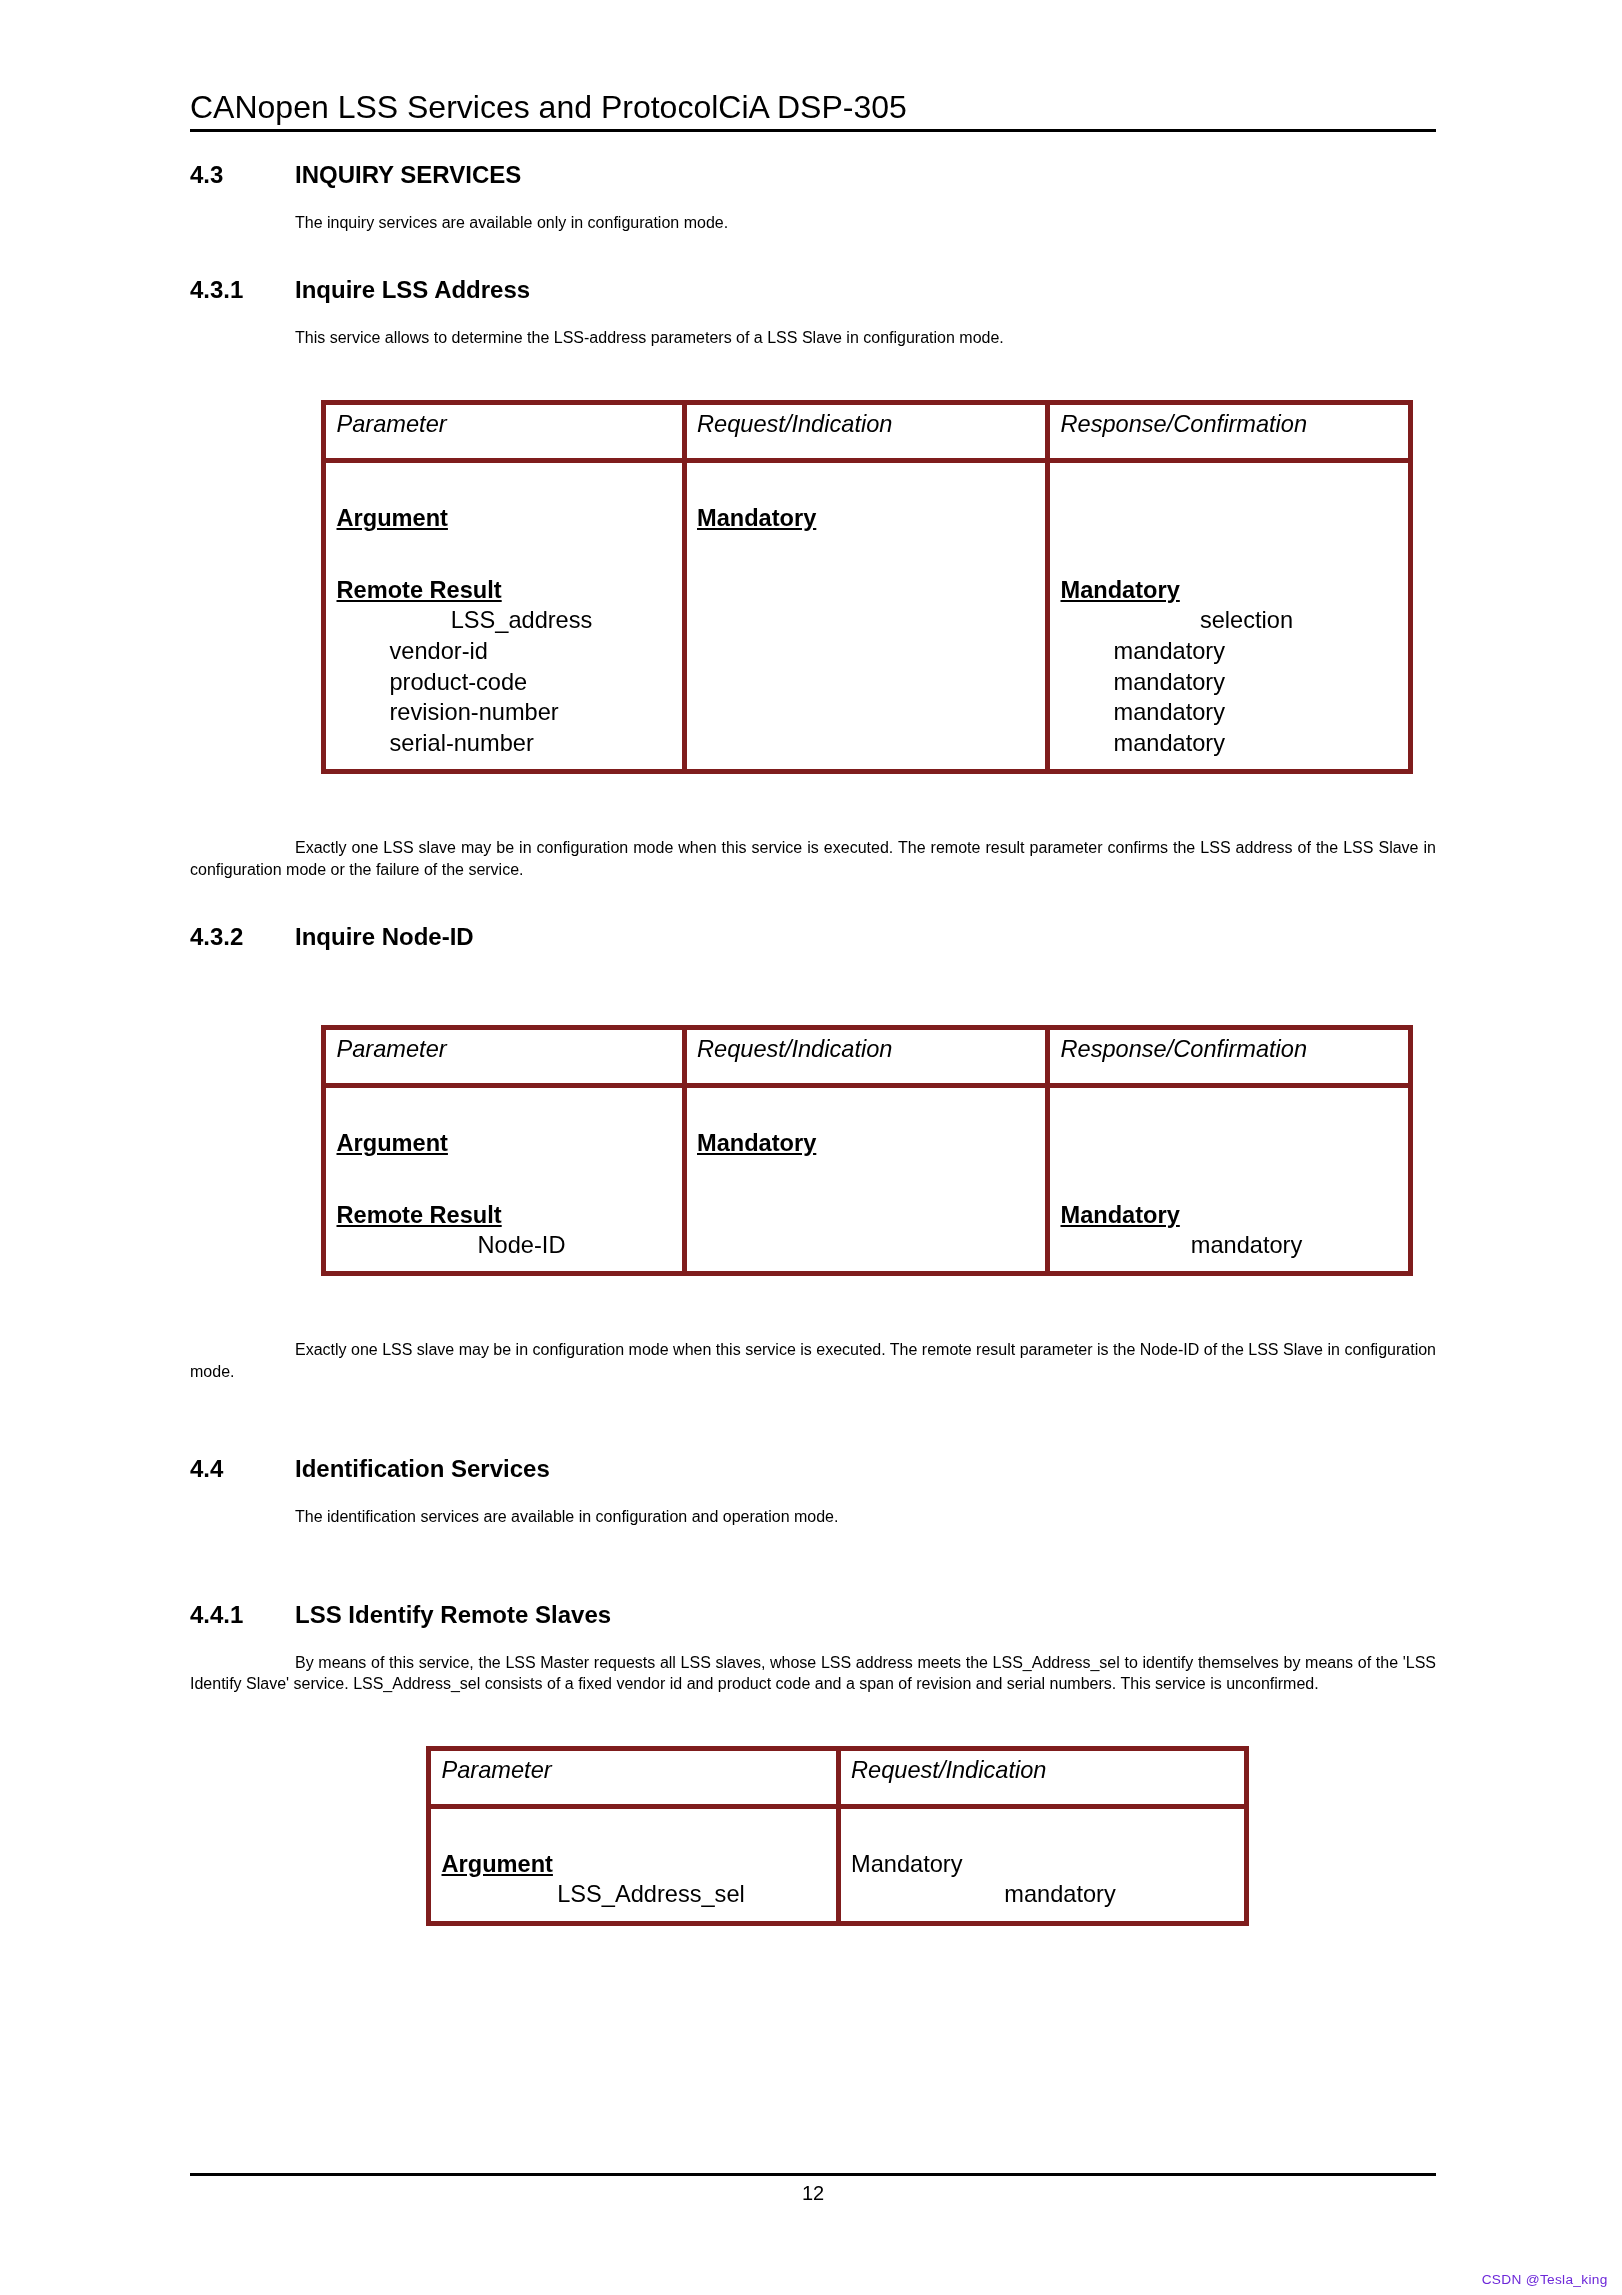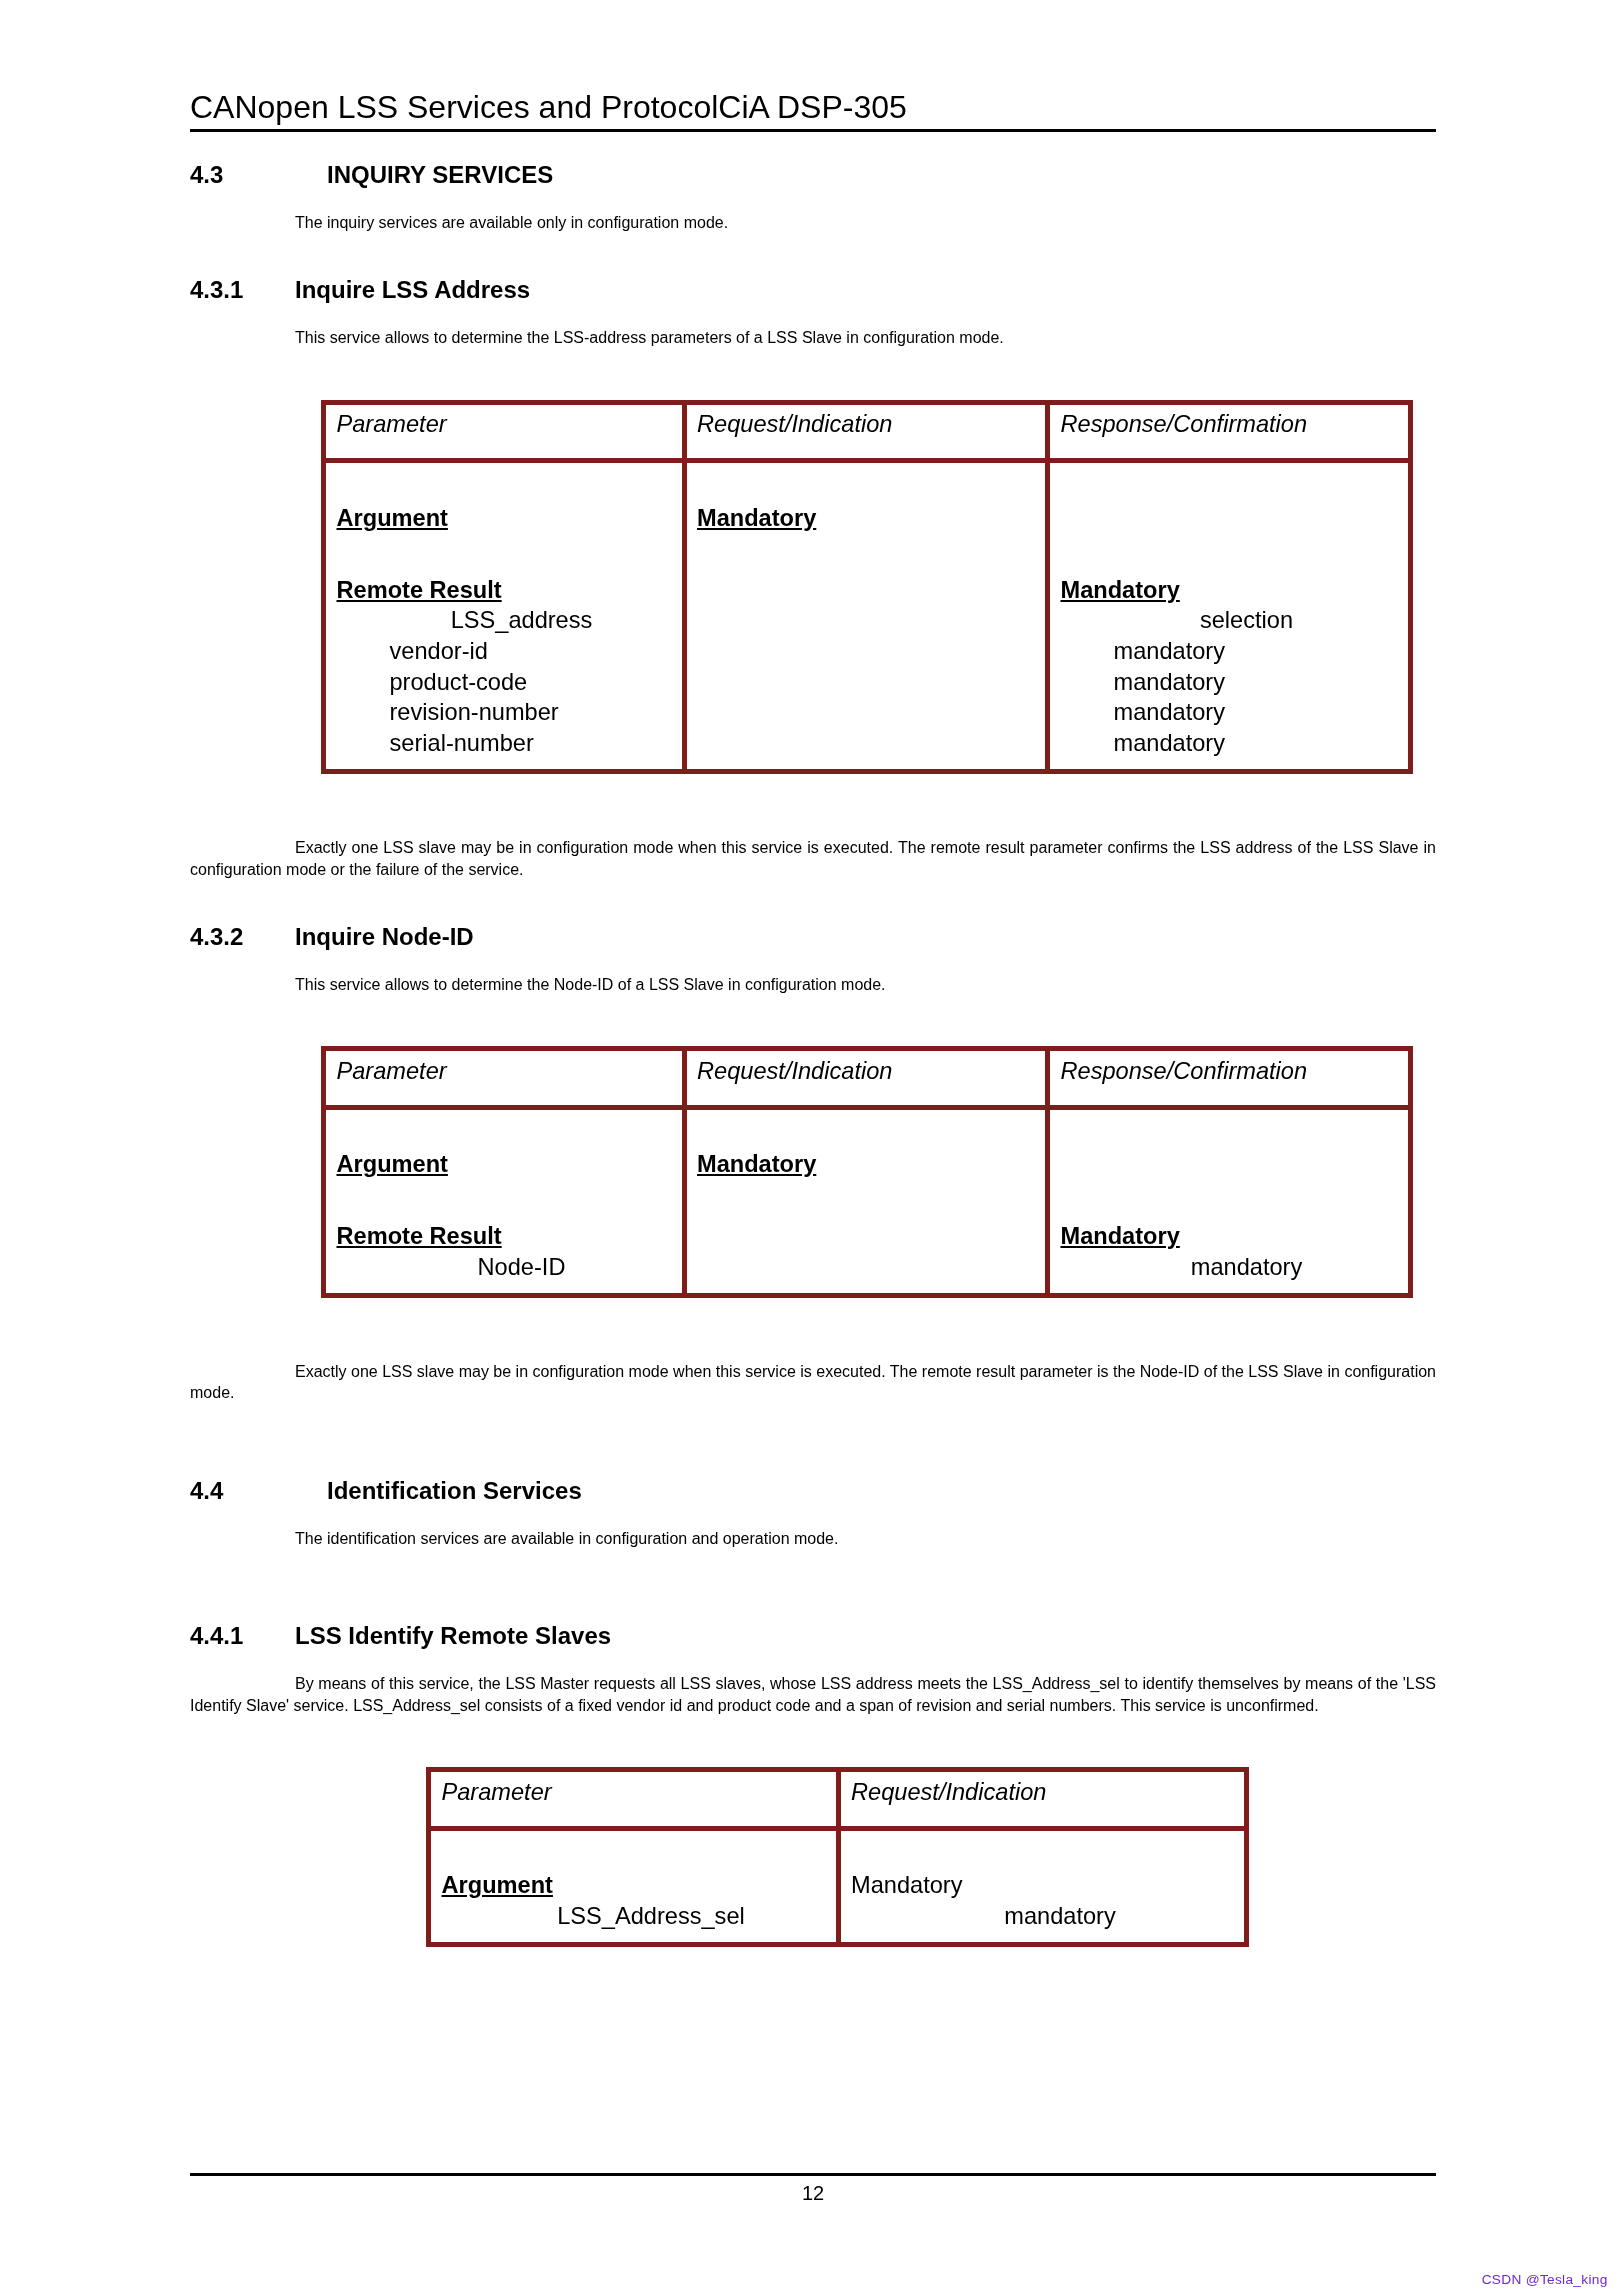--- a/index.html
+++ b/index.html
@@ -52,21 +52,20 @@
     width: 1246px;
   }
 
   
   .h2 {
     display: flex;
     font-weight: bold;
     font-size: 24px;
     line-height: 1.25;
     margin: 0;
-    gap: 32px;
   }
   .h2 .num { width: 105px; flex: 0 0 105px; }
 
   .h3 {
     display: flex;
     font-weight: bold;
     font-size: 24px;
     line-height: 1.25;
     margin: 0;
   }
@@ -251,21 +250,20 @@
 
     <p class="para indent">Exactly one LSS slave may be in configuration mode when this service is executed. The remote result parameter confirms the LSS address of the LSS Slave in configuration mode or the failure of the service.</p>
 
     <div class="sp-64"></div>
 
     <div class="h3">
       <span class="num">4.3.2</span>
       <span>Inquire Node-ID</span>
     </div>
     <div class="sp-34"></div>
-    <p class="para indent">This service allows to determine the Node-ID of a LSS Slave in configuration mode.</p>
 
     <div class="sp-78"></div>
 
     <div class="tbl-wrap">
       <table class="svc-table tbl-a">
         <tbody>
             <tr class="hdr">
           <td class="c1">
             <span>Parameter</span>
           </td>

